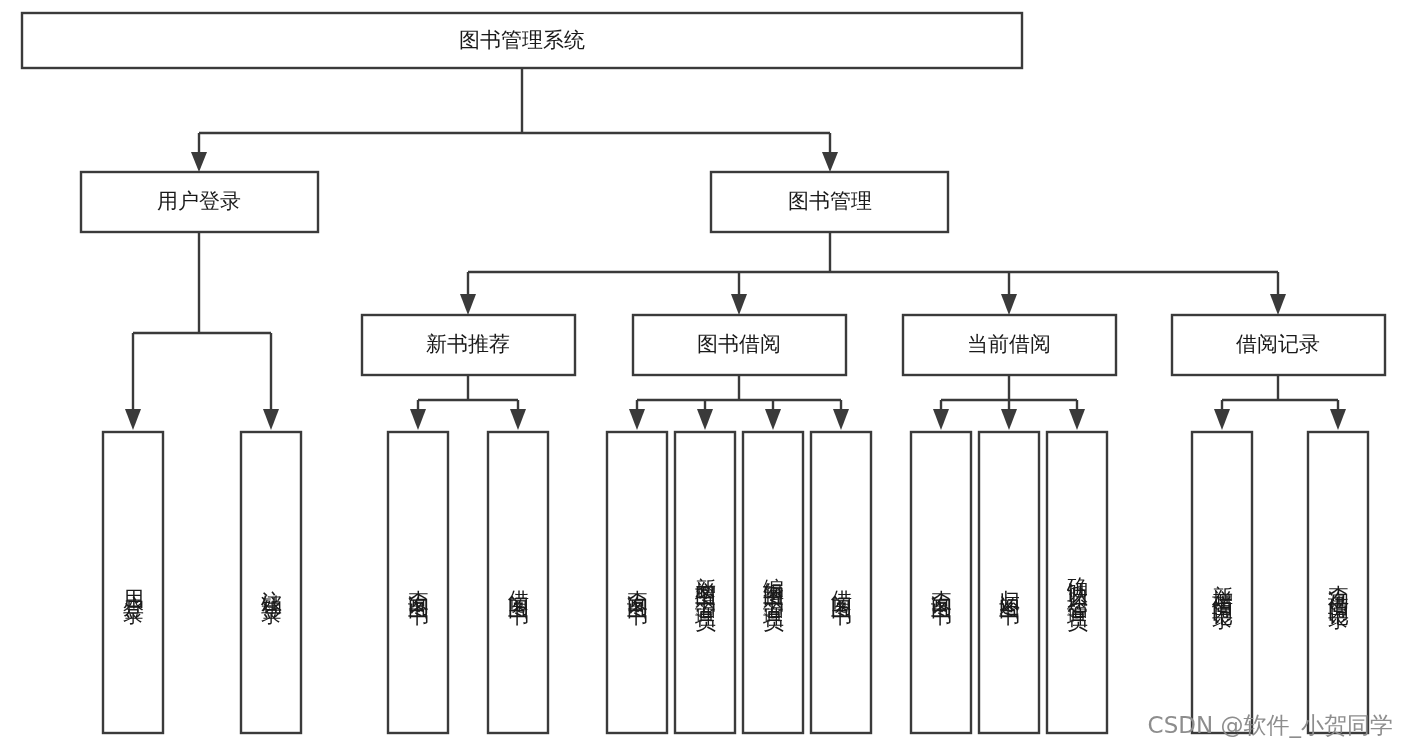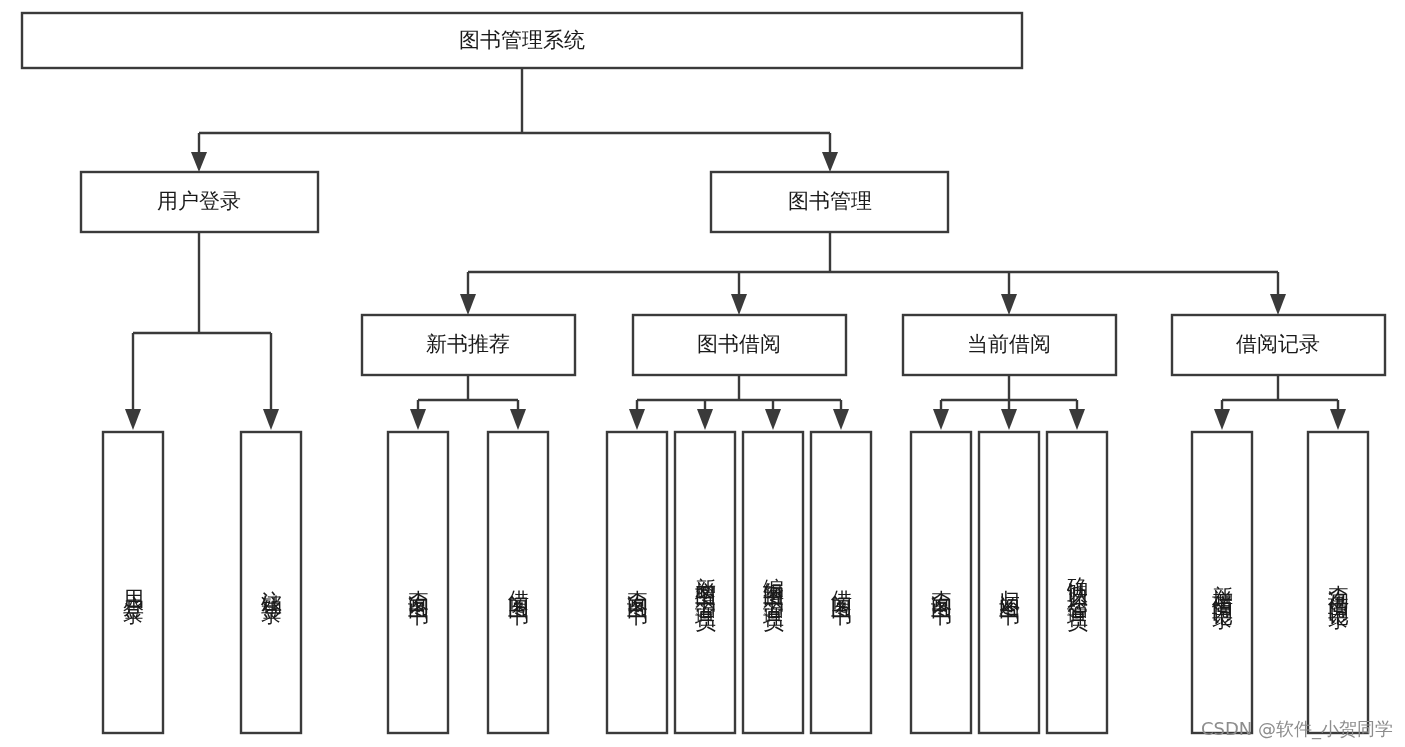--- a/index.html
+++ b/index.html
@@ -63,21 +63,21 @@
     justify-content: center;
     text-align: center;
     white-space: nowrap;
     pointer-events: none;
   }
   .watermark {
     position: absolute;
     right: 12px;
     bottom: 6px;
     font-family: "DejaVu Sans", "Liberation Sans", sans-serif;
-    font-size: 18px;
+    font-size: 23px;
     color: #8d8d8d;
     white-space: nowrap;
     pointer-events: none;
   }
 </style>
 </head>
 <body>
 
 <div id="stage">
 

